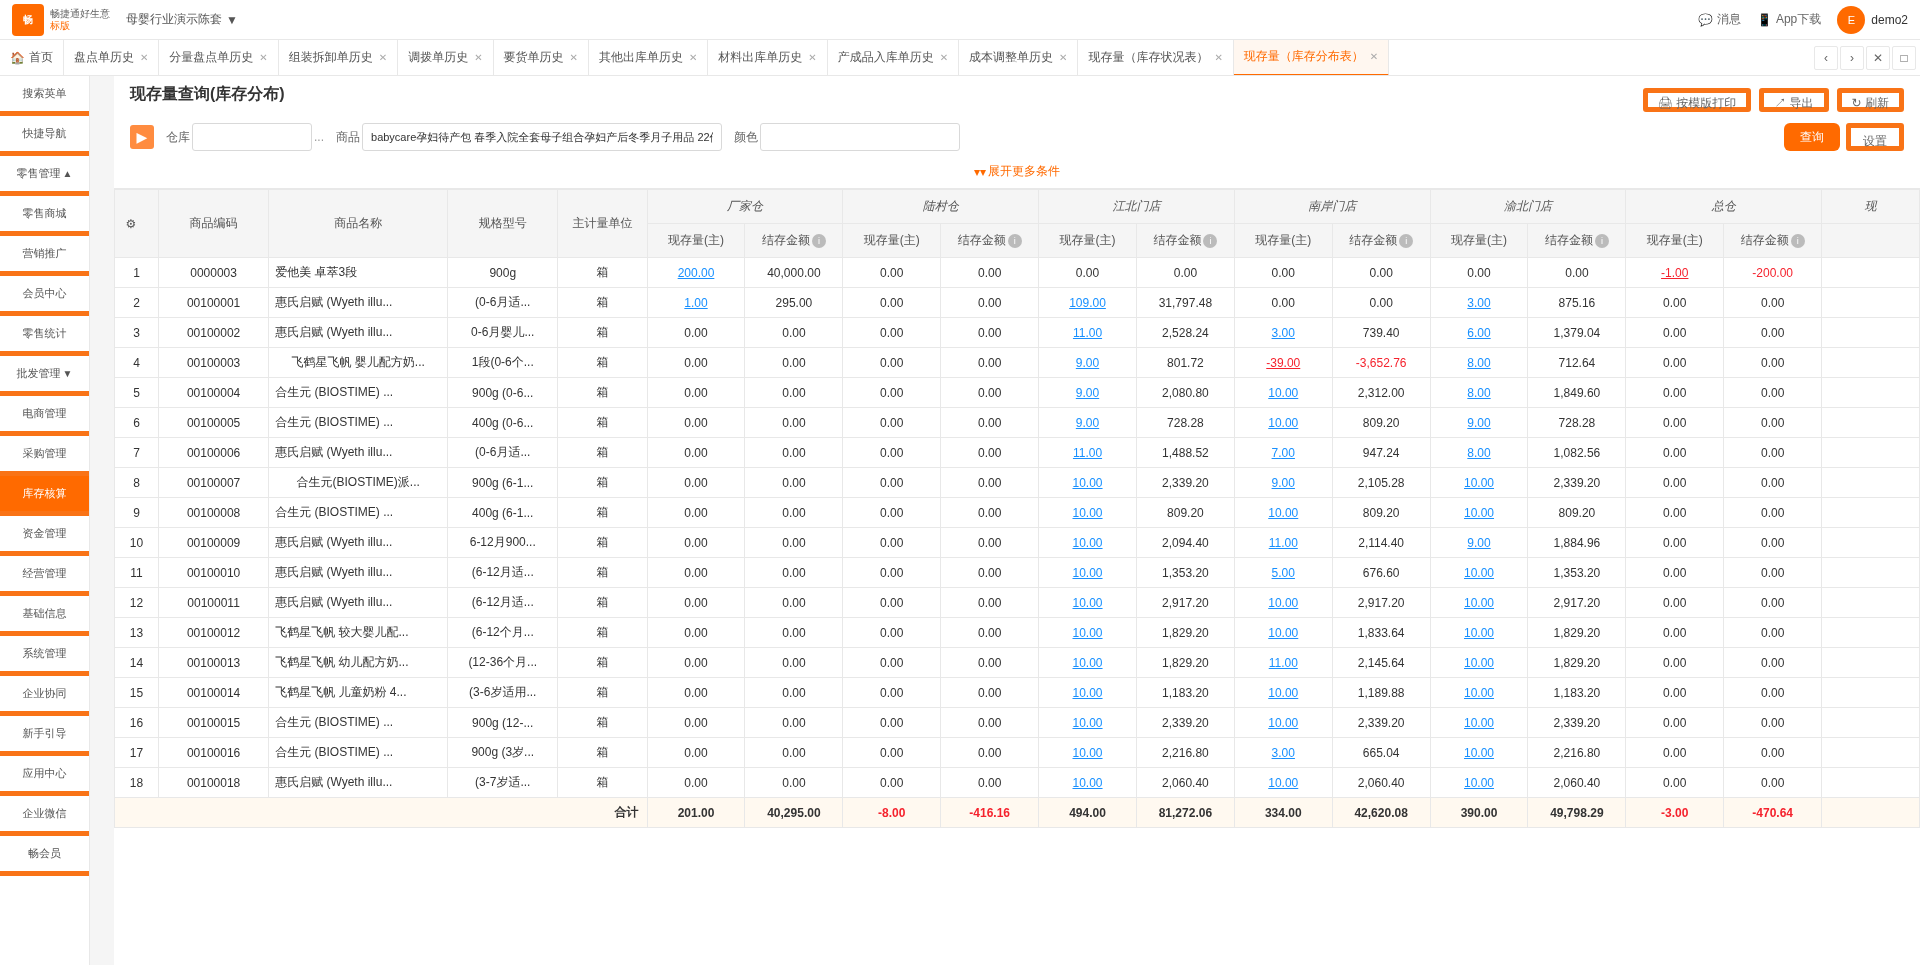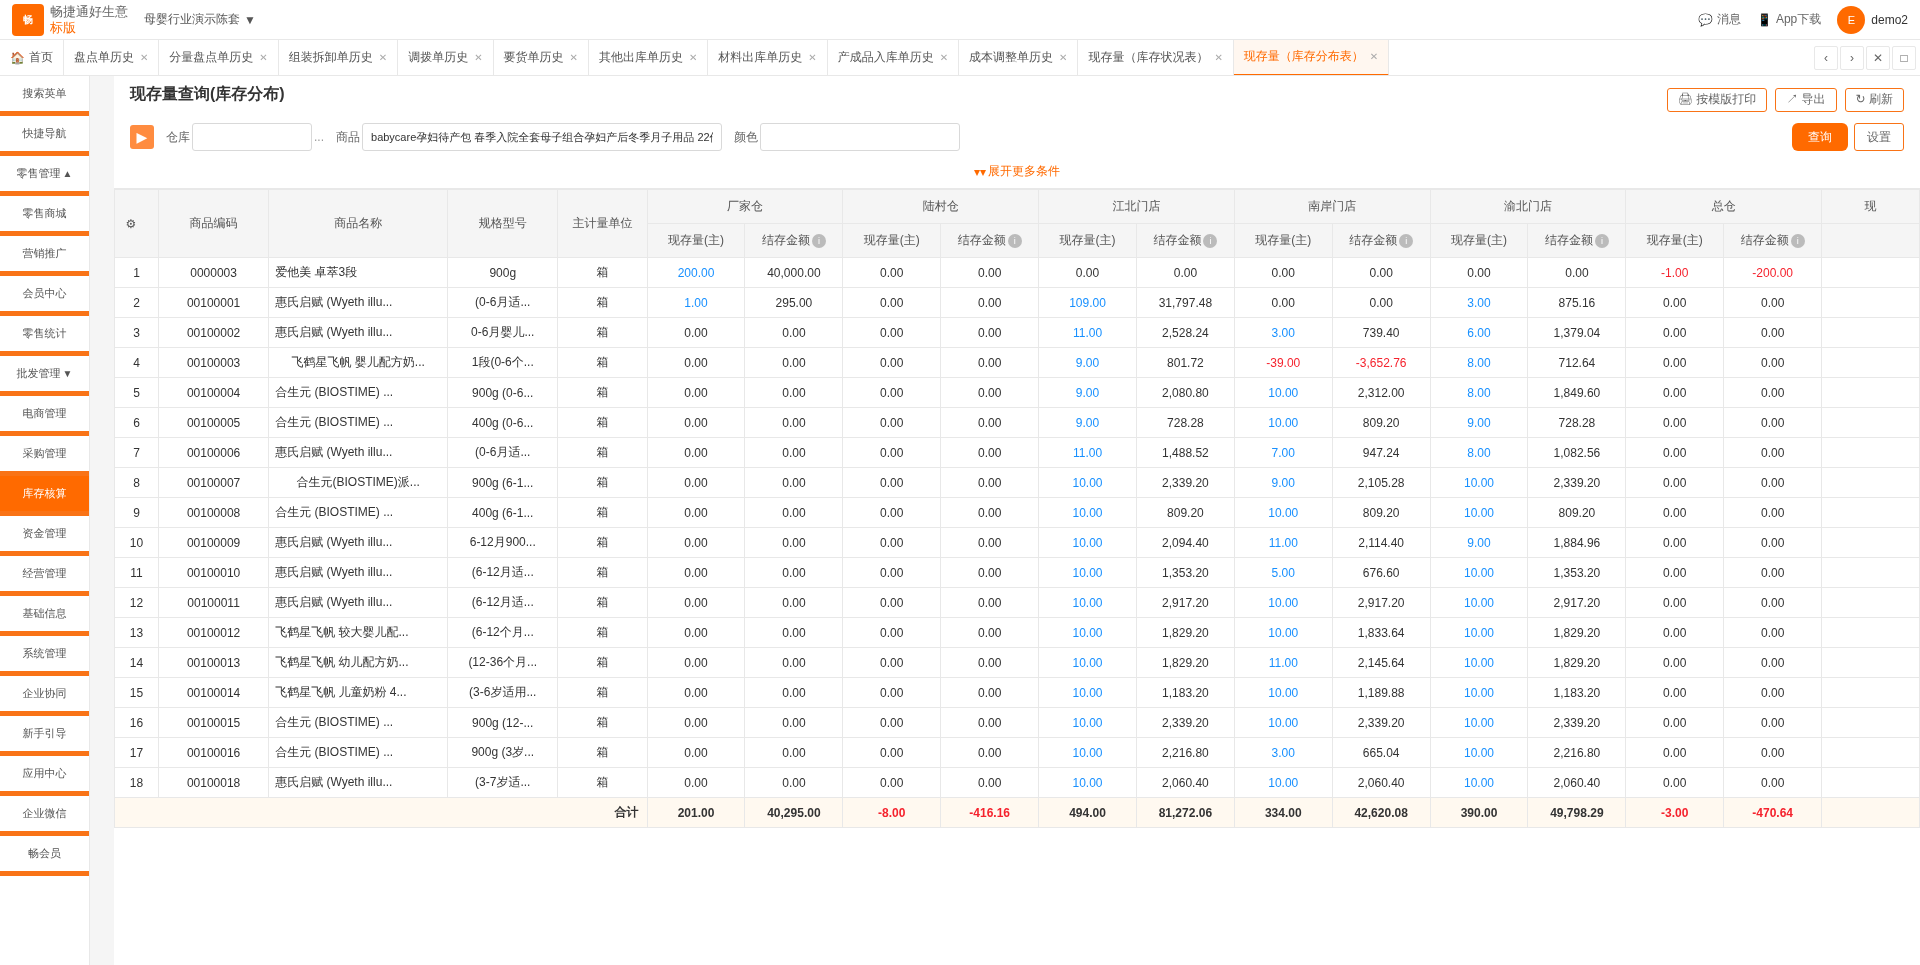--- a/index.html
+++ b/index.html
@@ -3,21 +3,21 @@
   <meta charset="utf-8">
   <style>
     * { box-sizing: border-box; margin: 0; padding: 0; }
     body { font-family: 'Microsoft YaHei', Arial, sans-serif; font-size: 12px; background: #f5f5f5; color: #333; overflow: hidden; }
     
     
     .top-bar { background: #fff; height: 40px; display: flex; align-items: center; justify-content: space-between; padding: 0 12px; border-bottom: 1px solid #e8e8e8; }
     .top-bar-left { display: flex; align-items: center; gap: 8px; }
     .logo-area { display: flex; align-items: center; gap: 6px; }
     .logo-icon { width: 32px; height: 32px; background: #ff6a00; border-radius: 4px; display: flex; align-items: center; justify-content: center; color: white; font-size: 10px; font-weight: bold; }
-    .logo-text { font-size: 13px; color: #666; line-height: 1.2; }
+    .logo-text { font-size: 10px; color: #666; line-height: 1.2; }
     .top-bar-right { display: flex; align-items: center; gap: 16px; }
     .top-bar-action { display: flex; align-items: center; gap: 4px; color: #666; font-size: 12px; cursor: pointer; }
     .avatar { width: 28px; height: 28px; background: #ff6a00; border-radius: 50%; display: flex; align-items: center; justify-content: center; color: white; font-size: 11px; }
 
     
     .tab-bar { background: #fff; display: flex; align-items: center; height: 36px; border-bottom: 1px solid #e8e8e8; overflow: hidden; }
     .tab-item { display: flex; align-items: center; padding: 0 10px; height: 36px; border-right: 1px solid #e8e8e8; cursor: pointer; white-space: nowrap; font-size: 12px; color: #555; gap: 4px; flex-shrink: 0; }
     .tab-item.active { background: #fff7f0; color: #ff6a00; border-bottom: 2px solid #ff6a00; }
     .tab-item .tab-close { color: #aaa; font-size: 10px; margin-left: 2px; }
     .tab-nav { display: flex; align-items: center; margin-left: auto; padding: 0 4px; gap: 2px; }
@@ -38,48 +38,48 @@
     .page-title { font-size: 16px; font-weight: bold; color: #333; margin-bottom: 10px; }
     .filter-section { background: #fff; padding: 8px 16px; border-bottom: 1px solid #e8e8e8; }
     .filter-item { display: flex; align-items: center; gap: 2px; }
     .filter-label { color: #666; font-size: 12px; white-space: nowrap; }
     .filter-input { height: 28px; border: 1px solid #d9d9d9; border-radius: 3px; padding: 0 8px; font-size: 12px; color: #333; outline: none; }
     .filter-input-wide { width: 320px; }
     .filter-input-medium { width: 140px; }
     .filter-ellipsis { color: #999; cursor: pointer; }
     .expand-btn { color: #ff6a00; font-size: 12px; cursor: pointer; display: flex; align-items: center; gap: 2px; margin-top: 6px; }
     .btn-orange { background: #ff6a00; color: white; border: none; border-radius: 6px; padding: 5px 16px; cursor: pointer; font-size: 12px; height: 28px; }
-    .btn-white { background: white; color: #666; border: 1px solid #f97316; border-radius: 3px; padding: 5px 12px; cursor: pointer; font-size: 12px; height: 28px; }
+    .btn-white { background: white; color: #666; border: 5px solid #f97316; border-radius: 3px; padding: 5px 12px; cursor: pointer; font-size: 12px; height: 28px; }
     .btn-small { padding: 2px 10px; height: 24px; font-size: 12px; }
     .header-actions { display: flex; gap: 8px; align-items: center; }
 
     
     .table-container { flex: 1; overflow: auto; background: #fff; }
     .data-table { width: 100%; border-collapse: collapse; font-size: 12px; }
     .data-table th { background: #f5f5f5; border: 1px solid #e8e8e8; padding: 8px 6px; text-align: center; white-space: nowrap; font-weight: normal; color: #555; position: sticky; top: 0; z-index: 2; }
     .data-table td { border: 1px solid #e8e8e8; padding: 6px; text-align: center; white-space: nowrap; }
     .data-table tr.summary-row td { background: #fff9f0; font-weight: bold; }
-    .num-link { color: #1890ff; cursor: pointer; }
+    .num-link { color: #1890ff; text-decoration: underline; cursor: pointer; }
     .num-neg { color: #f5222d; }
     .col-index { width: 36px; }
     .col-code { width: 90px; }
     .col-name { width: 140px; }
     .col-spec { width: 90px; }
     .col-unit { width: 70px; }
     .col-num { width: 80px; }
     .settings-icon { width: 20px; height: 20px; display: flex; align-items: center; justify-content: center; cursor: pointer; }
     .info-icon { display: inline-flex; width: 14px; height: 14px; background: #bbb; border-radius: 50%; color: white; font-size: 9px; align-items: center; justify-content: center; margin-left: 2px; cursor: pointer; }
     
     
     ::-webkit-scrollbar { width: 6px; height: 6px; }
     ::-webkit-scrollbar-track { background: #f1f1f1; }
     ::-webkit-scrollbar-thumb { background: #ccc; border-radius: 3px; }
     
     
-    .warehouse-header { text-align: center; background: #f5f5f5; }
+    .warehouse-header { text-align: center; background: #f5f5f5; font-style: italic; }
     
     
     .expand-arrow { width: 24px; height: 24px; background: #ff8c40; color: white; border-radius: 3px; display: flex; align-items: center; justify-content: center; cursor: pointer; font-size: 14px; flex-shrink: 0; }
   </style>
 </head>
 <body>
 
 <div class="top-bar">
   <div class="top-bar-left">
     <div class="logo-area">

